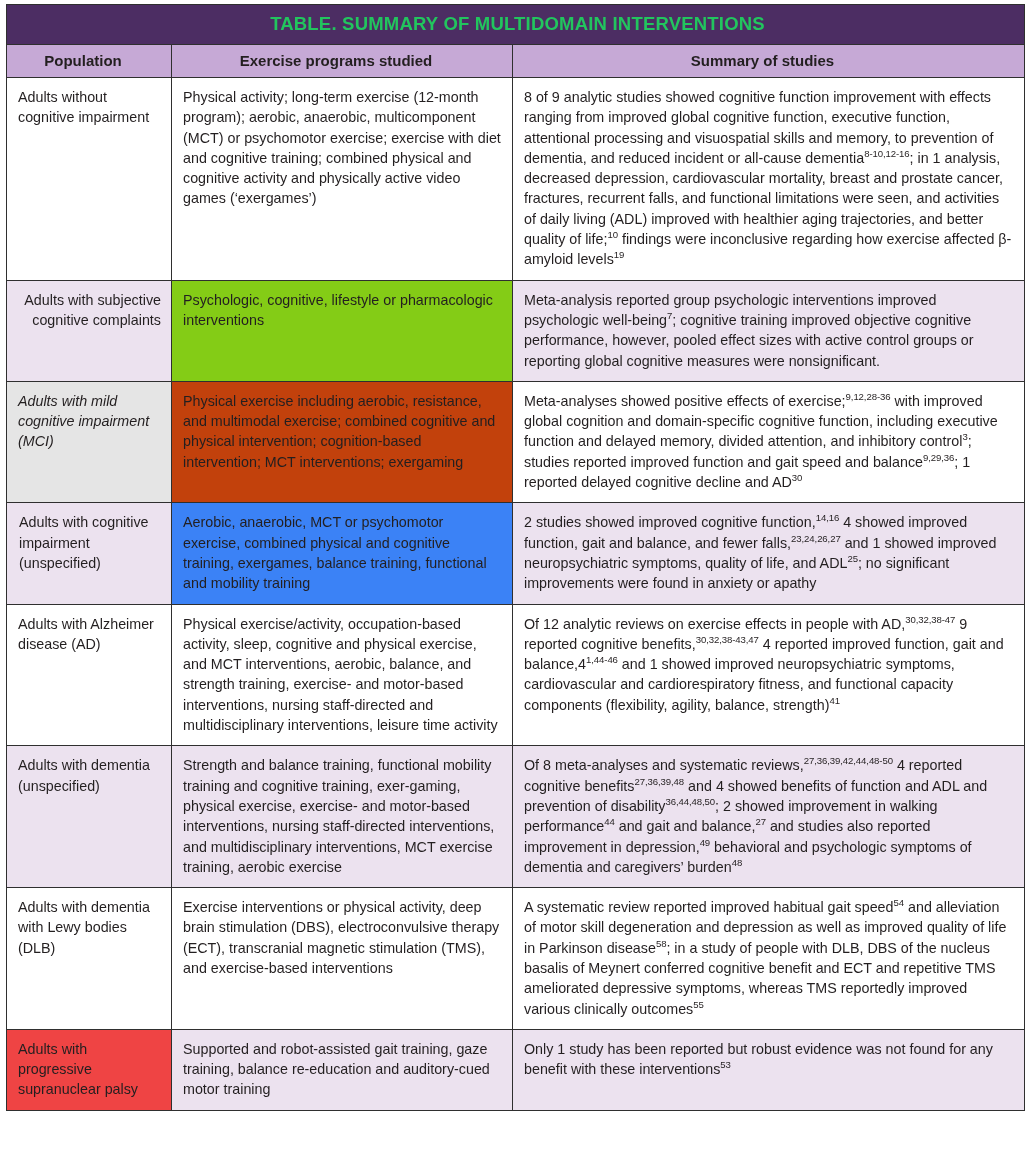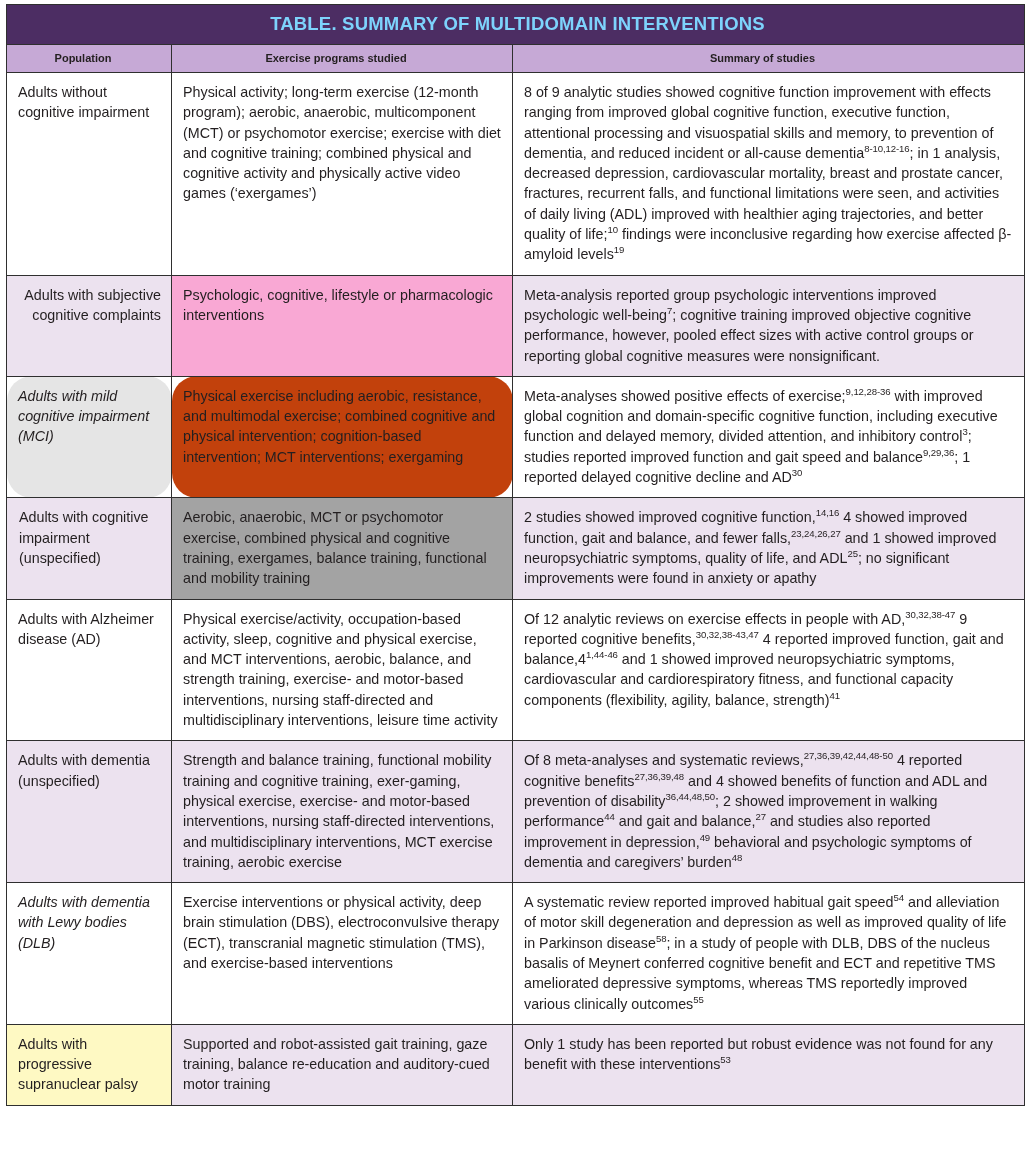--- a/index.html
+++ b/index.html
@@ -24,51 +24,51 @@
   table.summary {
     width: 1018px;
     border-collapse: collapse;
     table-layout: fixed;
     border: 1px solid #2f2f2f;
   }
 
   
   .title-cell {
     background: #4c2d63;
-    color: #7dd3fc;
+    color: #22c55e;
     text-align: center;
     font-weight: bold;
     font-size: 18.5px;
     letter-spacing: 0.2px;
     padding: 8px 6px 9px 10px;
     border: 1px solid #2f2f2f;
   }
 
   
   .col-head {
     background: #c6a9d6;
     color: #231f20;
     text-align: center;
     font-weight: bold;
-    font-size: 11px;
+    font-size: 15px;
     padding: 7px 18px 8px 6px;
     border: 1px solid #2f2f2f;
   }
 
   
   td.cell {
     border: 1px solid #2f2f2f;
     vertical-align: top;
     padding: 9px 10px 10px 11px;
     font-size: 14.3px;
     line-height: 1.42;
     color: #231f20;
   }
   tr.shaded td.cell { background: #ece2ef; }
-  tr.plain  td.cell { background: #ffffff; border-radius: 25px; }
+  tr.plain  td.cell { background: #ffffff; }
 
   
   col.c1 { width: 165px; }
   col.c2 { width: 341px; }
   col.c3 { width: 512px; }
 
   sup {
     font-size: 9.6px;
     line-height: 0;
     vertical-align: super;
@@ -96,48 +96,48 @@
       </tr>
     </thead>
     <tbody id="table-body">
         <tr class="plain">
           <td class="cell" style="background: rgb(255, 255, 255);">Adults without cognitive impairment</td>
           <td class="cell" style="background: rgb(255, 255, 255);">Physical activity; long-term exercise (12-month program); aerobic, anaerobic, multicomponent (MCT) or psychomotor exercise; exercise with diet and cognitive training; combined physical and cognitive activity and physically active video games (‘exergames’)</td>
           <td class="cell" style="background: rgb(255, 255, 255);">8 of 9 analytic studies showed cognitive function improvement with effects ranging from improved global cognitive function, executive function, attentional processing and visuospatial skills and memory, to prevention of dementia, and reduced incident or all-cause dementia<sup>8-10,12-16</sup>; in 1 analysis, decreased depression, cardiovascular mortality, breast and prostate cancer, fractures, recurrent falls, and functional limitations were seen, and activities of daily living (ADL) improved with healthier aging trajectories, and better quality of life;<sup>10</sup> findings were inconclusive regarding how exercise affected β-amyloid levels<sup>19</sup></td>
         </tr>
         <tr class="shaded">
           <td class="cell" style="background: rgb(236, 226, 239); text-align: right;">Adults with subjective cognitive complaints</td>
-          <td class="cell" style="background: #f9a8d4;">Psychologic, cognitive, lifestyle or pharmacologic interventions</td>
+          <td class="cell" style="background: #84cc16;">Psychologic, cognitive, lifestyle or pharmacologic interventions</td>
           <td class="cell" style="background: rgb(236, 226, 239);">Meta-analysis reported group psychologic interventions improved psychologic well-being<sup>7</sup>; cognitive training improved objective cognitive performance, however, pooled effect sizes with active control groups or reporting global cognitive measures were nonsignificant.</td>
         </tr>
         <tr class="plain">
           <td class="cell" style="background: #e5e5e5; font-style: italic;">Adults with mild cognitive impairment (MCI)</td>
           <td class="cell" style="background: #c2410c;">Physical exercise including aerobic, resistance, and multimodal exercise; combined cognitive and physical intervention; cognition-based intervention; MCT interventions; exergaming</td>
           <td class="cell" style="background: rgb(255, 255, 255);">Meta-analyses showed positive effects of exercise;<sup>9,12,28-36</sup> with improved global cognition and domain-specific cognitive function, including executive function and delayed memory, divided attention, and inhibitory control<sup>3</sup>; studies reported improved function and gait speed and balance<sup>9,29,36</sup>; 1 reported delayed cognitive decline and AD<sup>30</sup></td>
         </tr>
         <tr class="shaded">
           <td class="cell" style="background: rgb(236, 226, 239); padding-left: 12px;">Adults with cognitive impairment (unspecified)</td>
-          <td class="cell" style="background: #a3a3a3;">Aerobic, anaerobic, MCT or psychomotor exercise, combined physical and cognitive training, exergames, balance training, functional and mobility training</td>
+          <td class="cell" style="background: #3b82f6;">Aerobic, anaerobic, MCT or psychomotor exercise, combined physical and cognitive training, exergames, balance training, functional and mobility training</td>
           <td class="cell" style="background: rgb(236, 226, 239);">2 studies showed improved cognitive function,<sup>14,16</sup> 4 showed improved function, gait and balance, and fewer falls,<sup>23,24,26,27</sup> and 1 showed improved neuropsychiatric symptoms, quality of life, and ADL<sup>25</sup>; no significant improvements were found in anxiety or apathy</td>
         </tr>
         <tr class="plain">
           <td class="cell" style="background: rgb(255, 255, 255);">Adults with Alzheimer disease (AD)</td>
           <td class="cell" style="background: rgb(255, 255, 255); margin-top: 28px;">Physical exercise/activity, occupation-based activity, sleep, cognitive and physical exercise, and MCT interventions, aerobic, balance, and strength training, exercise- and motor-based interventions, nursing staff-directed and multidisciplinary interventions, leisure time activity</td>
           <td class="cell" style="background: rgb(255, 255, 255);">Of 12 analytic reviews on exercise effects in people with AD,<sup>30,32,38-47</sup> 9 reported cognitive benefits,<sup>30,32,38-43,47</sup> 4 reported improved function, gait and balance,4<sup>1,44-46</sup> and 1 showed improved neuropsychiatric symptoms, cardiovascular and cardiorespiratory fitness, and functional capacity components (flexibility, agility, balance, strength)<sup>41</sup></td>
         </tr>
         <tr class="shaded">
           <td class="cell" style="background: rgb(236, 226, 239);">Adults with dementia (unspecified)</td>
           <td class="cell" style="background: rgb(236, 226, 239);">Strength and balance training, functional mobility training and cognitive training, exer-gaming, physical exercise, exercise- and motor-based interventions, nursing staff-directed interventions, and multidisciplinary interventions, MCT exercise training, aerobic exercise</td>
           <td class="cell" style="background: rgb(236, 226, 239);">Of 8 meta-analyses and systematic reviews,<sup>27,36,39,42,44,48-50</sup> 4 reported cognitive benefits<sup>27,36,39,48</sup> and 4 showed benefits of function and ADL and prevention of disability<sup>36,44,48,50</sup>; 2 showed improvement in walking performance<sup>44</sup> and gait and balance,<sup>27</sup> and studies also reported improvement in depression,<sup>49</sup> behavioral and psychologic symptoms of dementia and caregivers’ burden<sup>48</sup></td>
         </tr>
         <tr class="plain">
-          <td class="cell" style="background: rgb(255, 255, 255); font-style: italic;">Adults with dementia with Lewy bodies (DLB)</td>
+          <td class="cell" style="background: rgb(255, 255, 255);">Adults with dementia with Lewy bodies (DLB)</td>
           <td class="cell" style="background: rgb(255, 255, 255);">Exercise interventions or physical activity, deep brain stimulation (DBS), electroconvulsive therapy (ECT), transcranial magnetic stimulation (TMS), and exercise-based interventions</td>
           <td class="cell" style="background: rgb(255, 255, 255);">A systematic review reported improved habitual gait speed<sup>54</sup> and alleviation of motor skill degeneration and depression as well as improved quality of life in Parkinson disease<sup>58</sup>; in a study of people with DLB, DBS of the nucleus basalis of Meynert conferred cognitive benefit and ECT and repetitive TMS ameliorated depressive symptoms, whereas TMS reportedly improved various clinically outcomes<sup>55</sup></td>
         </tr>
         <tr class="shaded">
-          <td class="cell" style="background: #fef9c3;">Adults with progressive supranuclear palsy</td>
+          <td class="cell" style="background: #ef4444;">Adults with progressive supranuclear palsy</td>
           <td class="cell" style="background: rgb(236, 226, 239);">Supported and robot-assisted gait training, gaze training, balance re-education and auditory-cued motor training</td>
           <td class="cell" style="background: rgb(236, 226, 239);">Only 1 study has been reported but robust evidence was not found for any benefit with these interventions<sup>53</sup></td>
         </tr>
       </tbody>
   </table>
 </div>
 
 </body></html>

